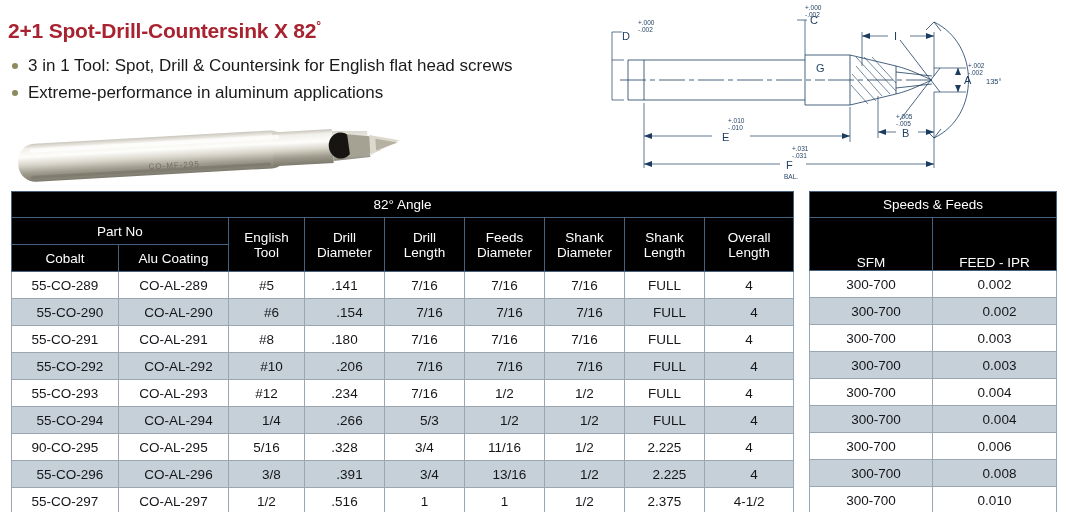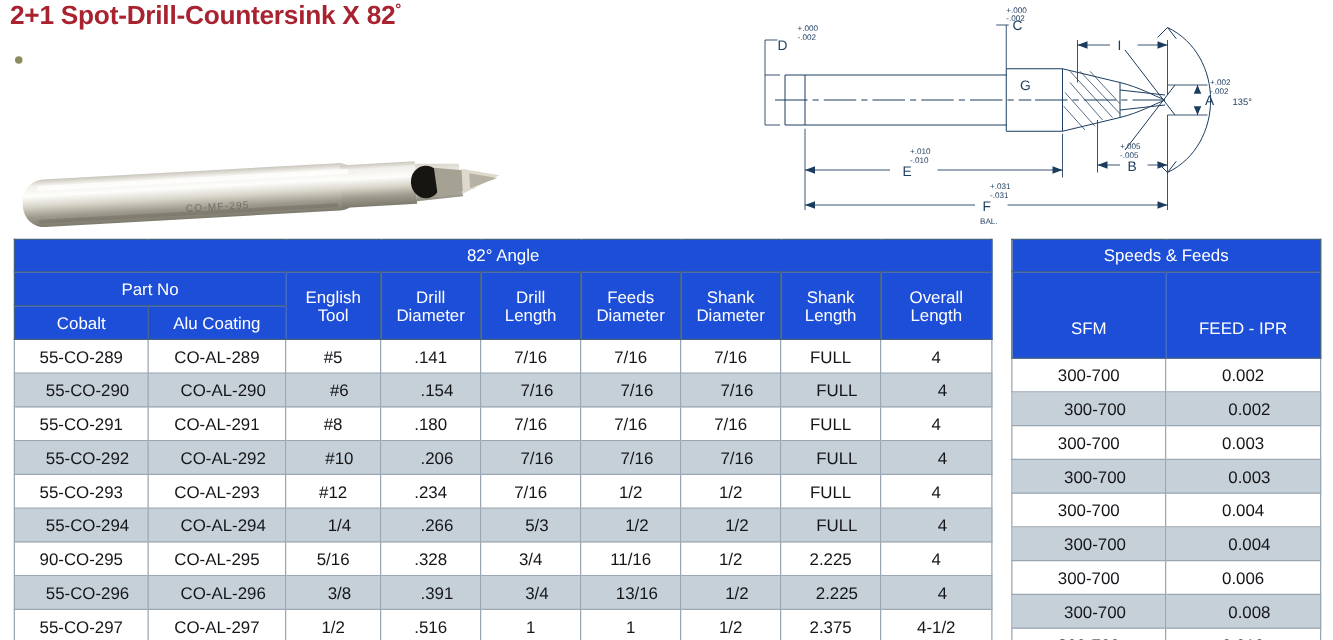--- a/index.html
+++ b/index.html
@@ -12,21 +12,21 @@
     height: 512px;
     position: relative;
     font-family: "Liberation Sans", sans-serif;
     overflow: hidden;
   }
 
   
   #title-block {
     position: absolute;
     left: 8px;
-    top: 0;
+    top: 18px;
     width: 600px;
   }
   #page-title {
     color: #a8232f;
     font-size: 21px;
     font-weight: bold;
     letter-spacing: -0.2px;
     margin: 0;
     line-height: 26px;
     white-space: nowrap;
@@ -86,21 +86,21 @@
     border: 1px solid #9aa7b2;
     text-align: center;
     vertical-align: middle;
     font-size: 13.5px;
     color: #15161a;
     padding: 0;
     height: 26px;
     white-space: nowrap;
   }
   .dt thead th {
-    background: #1d4ed8;
+    background: #000000;
     color: #ffffff;
     border-color: #44617f;
     font-size: 13.5px;
     font-weight: normal;
     line-height: 15px;
   }
   .dt thead th.group-title {
     height: 25px;
   }
   .dt thead th.two-line {
@@ -122,32 +122,37 @@
   }
   #main-table { width: 782px; }
 
   #speeds-table-wrap {
     position: absolute;
     left: 809px;
     top: 191px;
   }
   #speeds-table { width: 247px; }
   #speeds-table thead th.sf-title { height: 25px; }
-  #speeds-table thead th.sf-col { height: 52px; vertical-align: bottom; padding-bottom: 16px; }
+  #speeds-table thead th.sf-col { height: 52px; vertical-align: bottom; padding-bottom: 0; }
 </style>
 </head>
 <body>
 
 <div id="title-block">
   <h1 id="page-title">
     <span>2+1 Spot-Drill-Countersink X 82</span><sup>°</sup>
   </h1>
   <ul id="feature-list">
     <li>
       <span class="bullet-dot"></span>
+      <span>3 in 1 Tool: Spot, Drill &amp; Countersink for English flat head screws</span>
+    </li>
+    <li>
+      <span class="bullet-dot"></span>
+      <span>Extreme-performance in aluminum applications</span>
     </li>
   </ul>
 </div>
 
 <svg id="tool-photo" viewBox="0 0 400 56" preserveAspectRatio="none">
   <defs>
     <linearGradient id="steelGrad" x1="0" y1="0" x2="0" y2="1">
       <stop offset="0%" stop-color="#c9c6bd"></stop>
       <stop offset="12%" stop-color="#f2f0ea"></stop>
       <stop offset="34%" stop-color="#fdfdfb"></stop>

